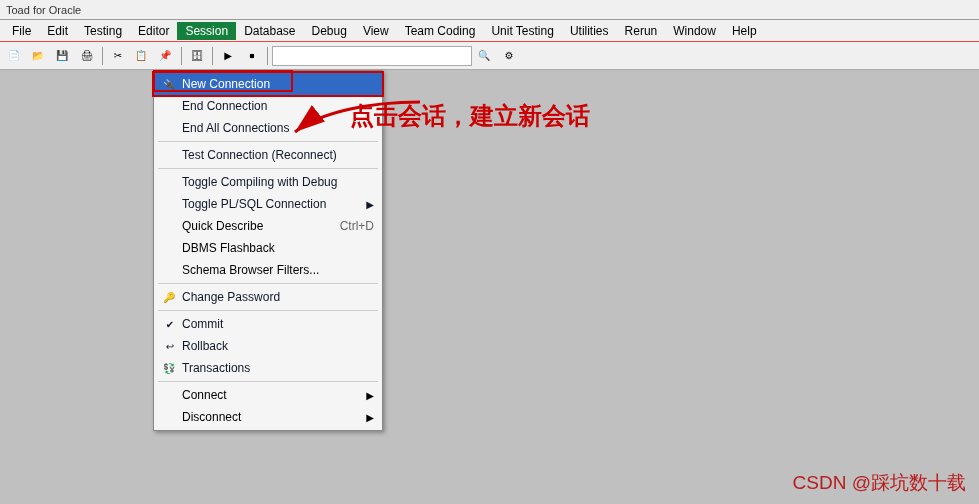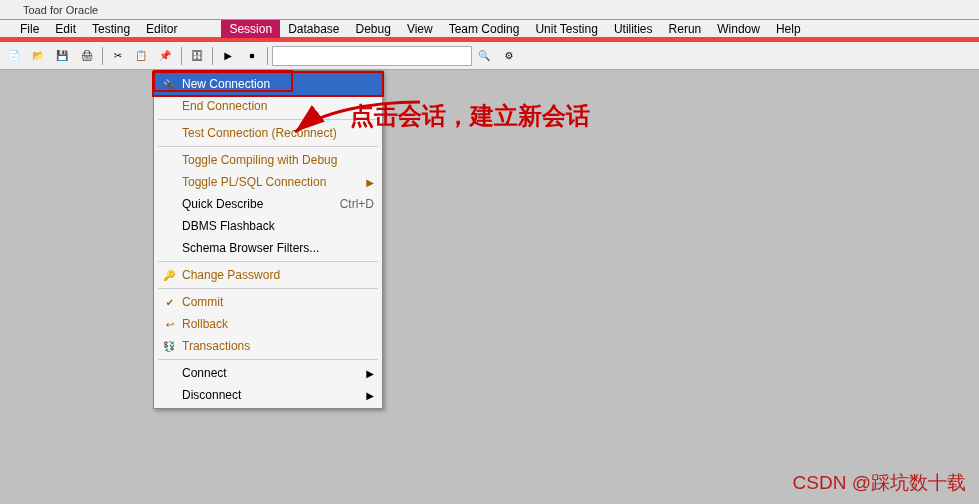--- a/index.html
+++ b/index.html
@@ -10,48 +10,47 @@
       font-size: 12px;
       background: #c0c0c0;
       overflow: hidden;
       position: relative;
     }
 
     
     .title-bar {
       background: #f0f0f0;
       border-bottom: 1px solid #999;
-      padding: 3px 23px;
+      padding: 3px 6px;
       font-size: 11px;
       color: #333;
       height: 20px;
       display: flex;
       align-items: center;
     }
 
     
     .menu-bar {
       background: #f0f0f0;
-      border-bottom: 5px solid #ef4444;
+      border-bottom: 1px solid #ef4444;
       display: flex;
       align-items: center;
       height: 22px;
-      padding: 0 12px;
+      padding: 0 4px;
     }
     .menu-item {
       padding: 2px 8px;
       font-size: 12px;
       color: #000;
       cursor: pointer;
       white-space: nowrap;
     }
     .menu-item.active {
-      background: #be185d;
+      background: #15803d;
       color: white;
-      margin-left: 36px;
     }
 
     
     .toolbar {
       background: #f0f0f0;
       border-bottom: 1px solid #aaa;
       display: flex;
       align-items: center;
       height: 28px;
       padding: 2px 4px;
@@ -110,21 +109,21 @@
       color: #000;
       white-space: nowrap;
       position: relative;
     }
     .menu-entry.highlighted {
       background: #316ac5;
       color: white;
       outline: 2px solid #cc0000;
     }
     .menu-entry.disabled {
-      color: #a16207;
+      color: #0f172a;
       cursor: default;
     }
     .menu-entry .shortcut {
       margin-left: auto;
       padding-left: 20px;
       font-size: 12px;
       color: #666;
     }
     .menu-entry .arrow {
       margin-left: auto;
@@ -239,20 +238,24 @@
     <div class="menu-entry highlighted">
       <span class="icon-space">🔌</span>
       <span>New Connection</span>
     </div>
 
     <div class="menu-entry disabled">
       <span class="icon-space"></span>
       <span>End Connection</span>
     </div>
 
+    <div class="menu-entry disabled">
+      <span class="icon-space"></span>
+      <span>End All Connections</span>
+    </div>
 
     <hr class="menu-separator">
 
     <div class="menu-entry disabled">
       <span class="icon-space"></span>
       <span>Test Connection (Reconnect)</span>
     </div>
 
 
     <hr class="menu-separator">

